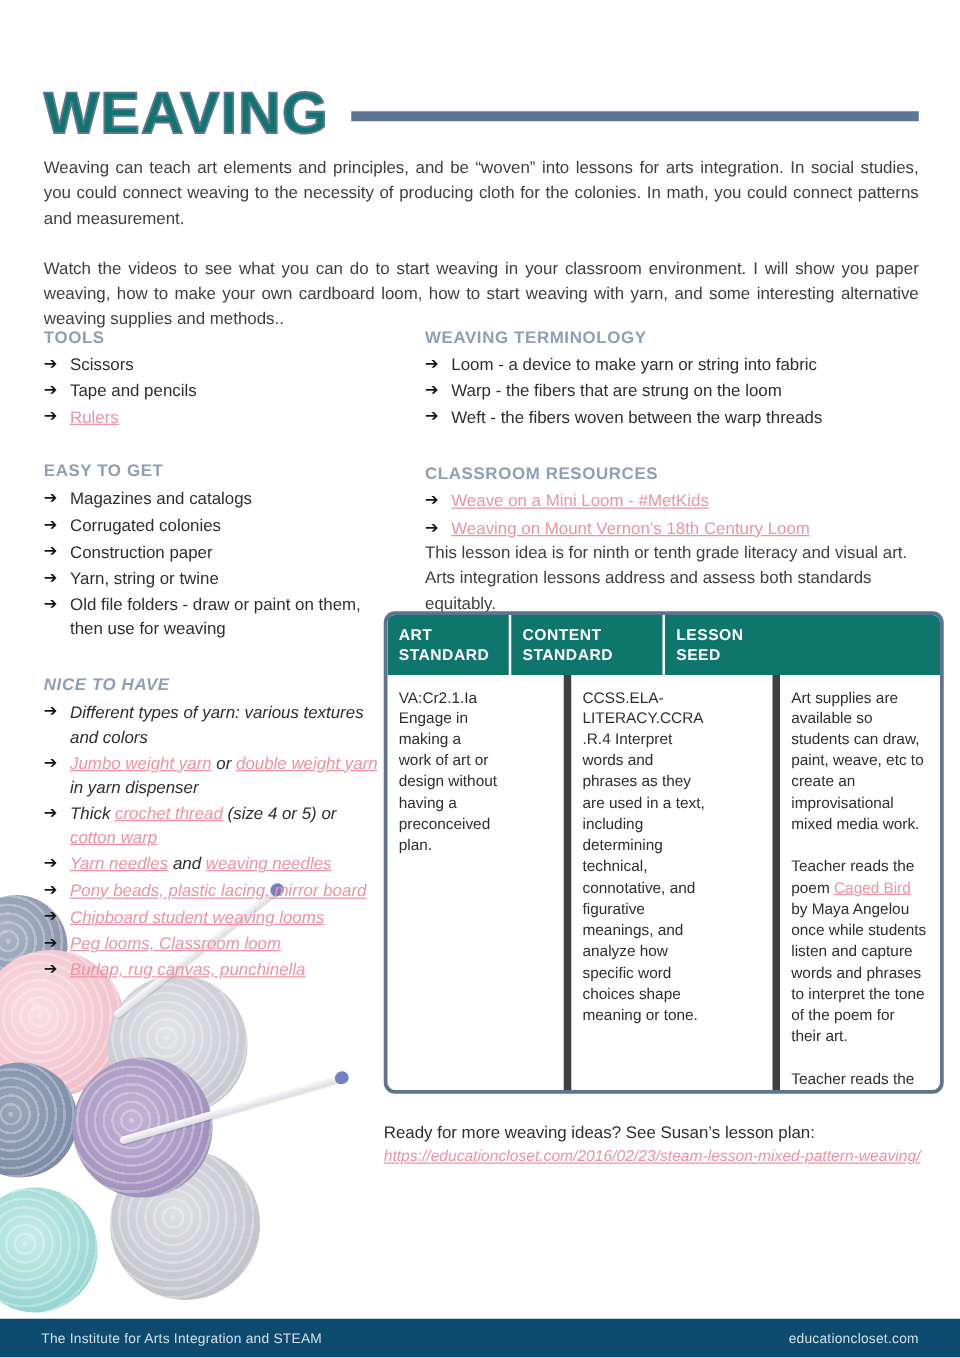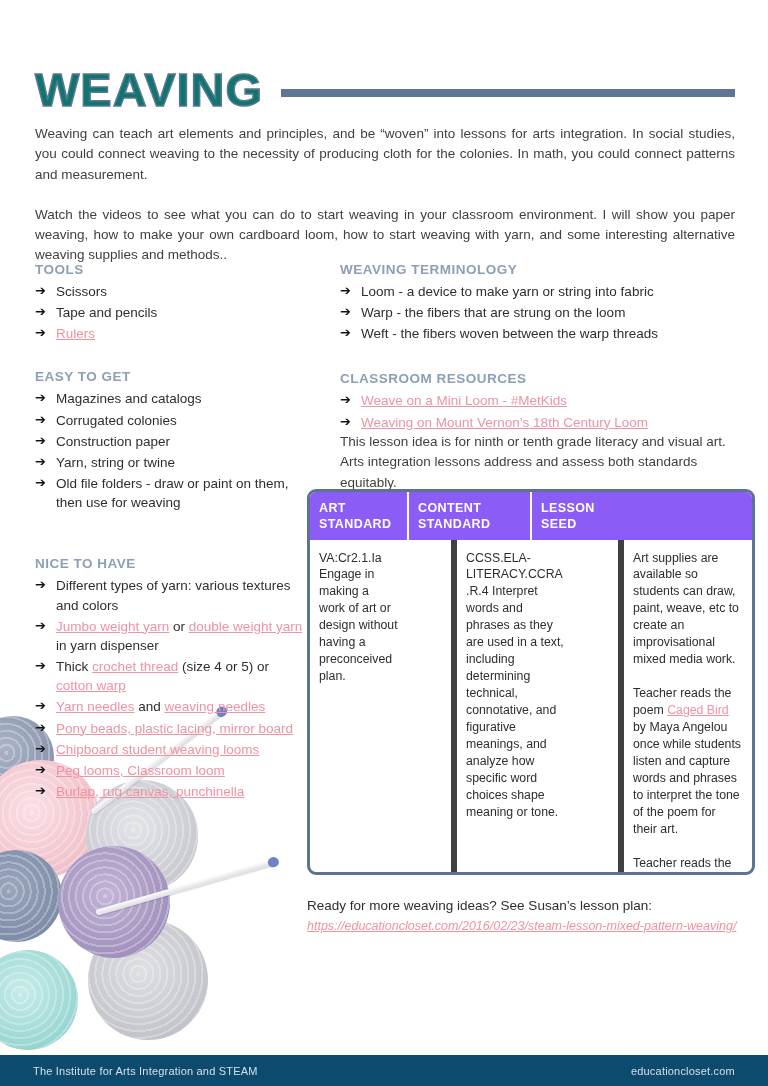--- a/index.html
+++ b/index.html
@@ -36,21 +36,21 @@
   a.plink{color:#ee93a2;text-decoration:underline;cursor:pointer;}
 
   .lesson-note{position:absolute;left:340px;top:432px;width:410px;font-size:13.5px;line-height:1.5;color:#3f3f41;}
 
   
   .std-table{
     position:absolute;left:307px;top:489px;width:448px;height:386px;
     border:3px solid #5c7492;border-radius:9px;overflow:hidden;background:#fff;
     display:flex;flex-direction:column;box-sizing:border-box;
   }
-  .thead{display:flex;background:#8b5cf6;align-items:center;}
+  .thead{display:flex;background:#0f766e;align-items:center;}
   .th{
     color:#ffffff;font-weight:bold;font-size:12.5px;line-height:1.3;letter-spacing:.4px;
     padding:8px 9px 7px 9px;white-space:pre-line;box-sizing:border-box;
   }
   .tbody{display:flex;flex:1;gap:44px;}
   .td{
     font-size:12.3px;line-height:1.38;color:#2e2e30;padding:10px 9px;box-sizing:border-box;
     white-space:normal;
   }
   .c1{width:97px;}
@@ -129,21 +129,21 @@
     <div class="sec" style="margin-top:26px;">
       <div class="sec-heading">EASY TO GET</div>
       <div class="blist">
           <div class="li"><span class="arrow">➔</span><span>Magazines and catalogs</span></div>
           <div class="li"><span class="arrow">➔</span><span>Corrugated colonies</span></div>
           <div class="li"><span class="arrow">➔</span><span>Construction paper</span></div>
           <div class="li"><span class="arrow">➔</span><span>Yarn, string or twine</span></div>
           <div class="li"><span class="arrow">➔</span><span>Old file folders - draw or paint on them, then use for weaving</span></div>
         </div>
     </div>
-    <div class="sec" style="margin-top:44px;">
+    <div class="sec" style="margin-top:28px;font-style:italic;">
       <div class="sec-heading">NICE TO HAVE</div>
       <div class="blist">
           <div class="li"><span class="arrow">➔</span><span>Different types of yarn: various textures and colors</span></div>
           <div class="li"><span class="arrow">➔</span><a class="plink">Jumbo weight yarn</a><span> or </span><a class="plink">double weight yarn</a><span> in yarn dispenser</span></div>
           <div class="li"><span class="arrow">➔</span><span>Thick </span><a class="plink">crochet thread</a><span> (size 4 or 5)  or </span><a class="plink">cotton warp</a></div>
           <div class="li"><span class="arrow">➔</span><a class="plink">Yarn needles</a><span> and </span><a class="plink">weaving needles</a></div>
           <div class="li"><span class="arrow">➔</span><a class="plink">Pony beads, plastic lacing, mirror board</a></div>
           <div class="li"><span class="arrow">➔</span><a class="plink">Chipboard student weaving looms</a></div>
           <div class="li"><span class="arrow">➔</span><a class="plink">Peg looms, Classroom loom</a></div>
           <div class="li"><span class="arrow">➔</span><a class="plink">Burlap, rug canvas, punchinella</a></div>

